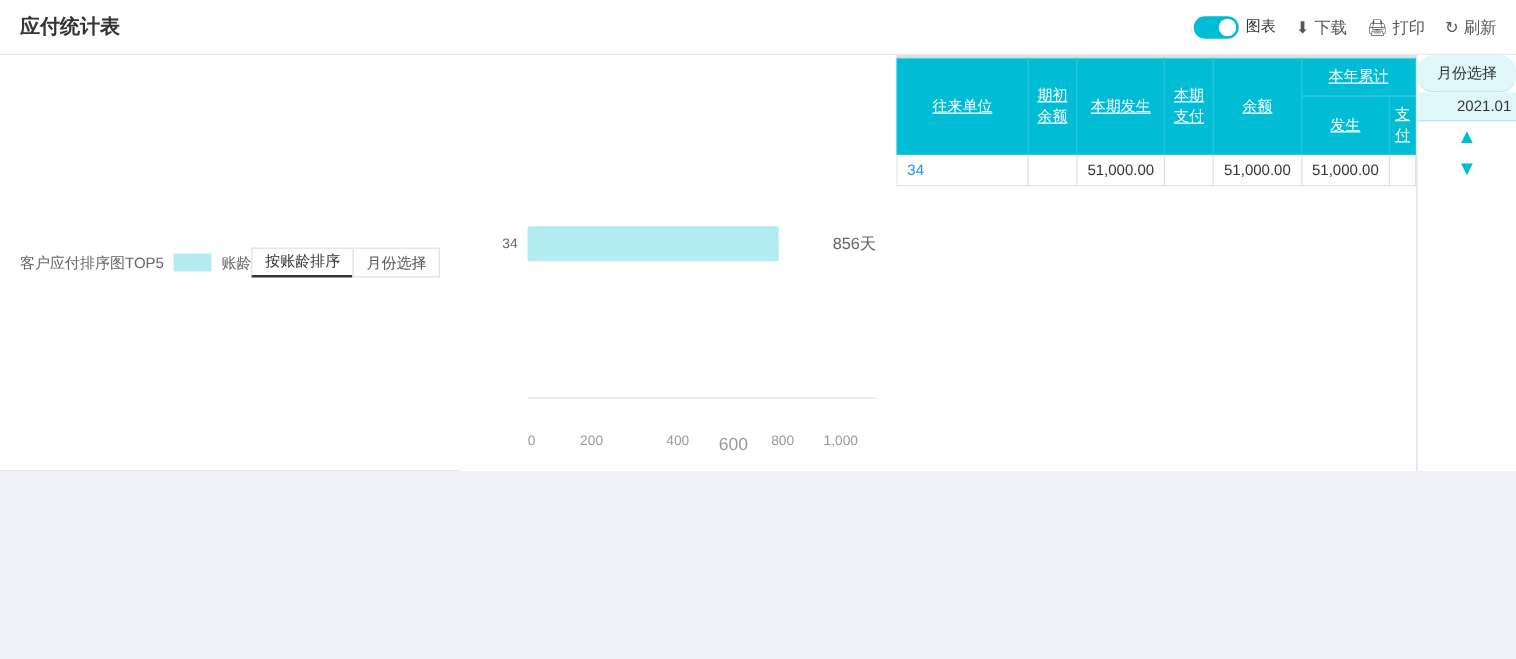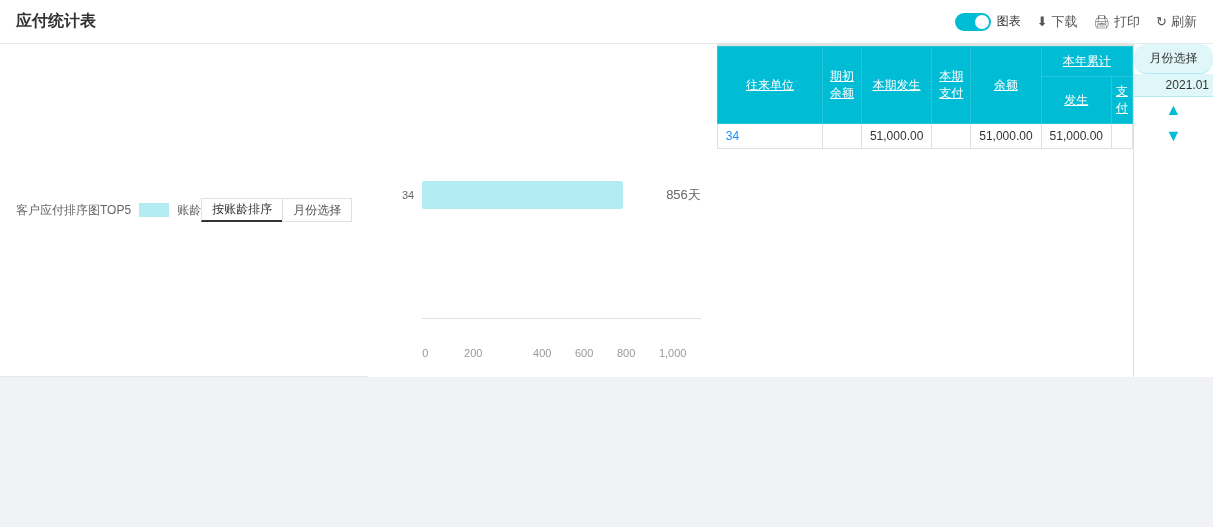--- a/index.html
+++ b/index.html
@@ -113,21 +113,21 @@
             <span style="margin-left:8px; font-size:13px; color:#666;text-align:center;">856天</span>
           </div>
 
           <div style="position:absolute; bottom:24px; left:38px; right:0; height:1px; background:#e0e0e0;"></div>
         </div>
 
         <div style="display:flex; padding-left:38px; margin-top:4px;">
           <span style="flex:1; font-size:11px; color:#999;">0</span>
           <span style="flex:1; font-size:11px; color:#999;">200</span>
           <span style="flex:1; font-size:11px; color:#999;margin-left:27px;">400</span>
-          <span style="flex:1; font-size:11px; color:#999;">600</span>
+          <span style="flex:1; font-size:14px; color:#999;">600</span>
           <span style="flex:1; font-size:11px; color:#999;">800</span>
           <span style="flex:1; font-size:11px; color:#999;">1,000</span>
         </div>
       </div>
 
       <div class="table-section">
         <div class="table-wrapper">
           <table>
             <thead>
               <tr class="th-row-1">

